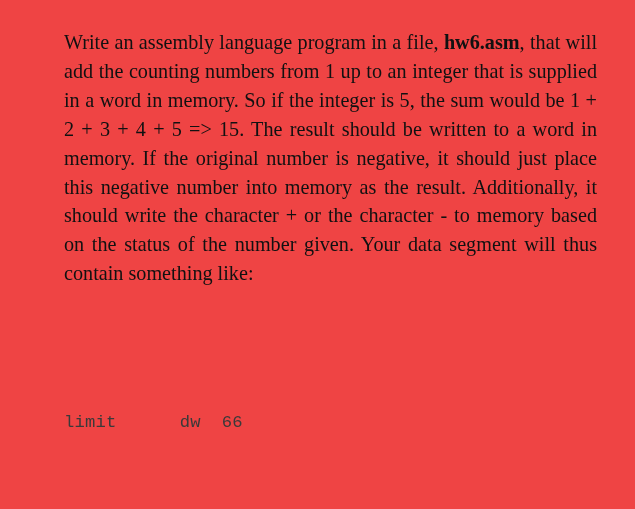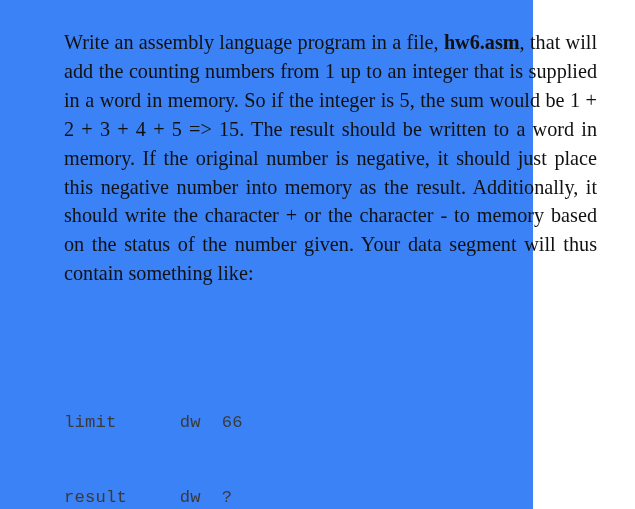--- a/index.html
+++ b/index.html
@@ -10,23 +10,23 @@
   body {
     width: 635px;
     height: 509px;
     overflow: hidden;
     font-family: "Liberation Serif", "DejaVu Serif", serif;
     color: #000000;
     -webkit-font-smoothing: antialiased;
   }
   .page {
     position: relative;
-    width: 533px;
+    width: 635px;
     height: 509px;
-    background: #3b82f6;
+    background: #ef4444;
   }
   .body-text {
     position: absolute;
     left: 64px;
     top: 28px;
     width: 533px;
     font-size: 20.2px;
     line-height: 28.9px;
     text-align: justify;
     text-justify: inter-word;
@@ -55,17 +55,16 @@
 </style>
 </head>
 <body>
 
 <div class="page">
 
   <div class="body-text"><span>Write an assembly language program in a file, </span><span class="bold">hw6.asm</span><span>, that will add the counting numbers from 1 up to an integer that is supplied in a word in memory. So if the integer is 5, the sum would be 1 + 2 + 3 + 4 + 5 =&gt; 15. The result should be written to a word in memory. If the original number is negative, it should just place this negative number into memory as the result. Additionally, it should write the character + or the character - to memory based on the status of the number given. Your data segment will thus contain something like:</span></div>
 
   <div class="code-block">
     <span class="code-line">limit      dw  66</span>
-    <span class="code-line">result     dw  ?</span>
     
   </div>
 
 </div>
 
 </body></html>

